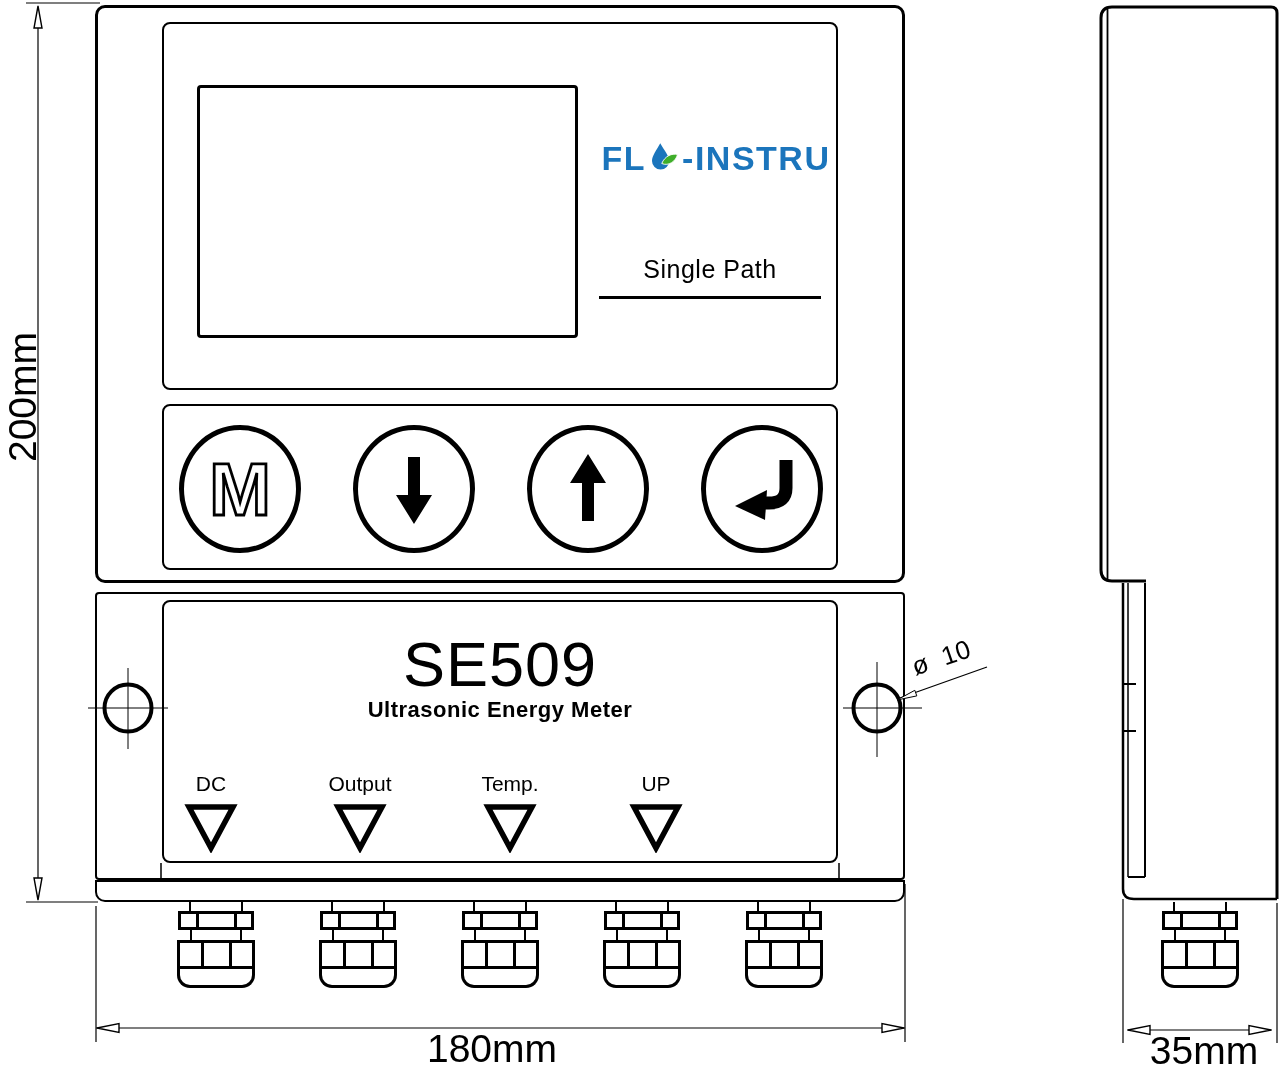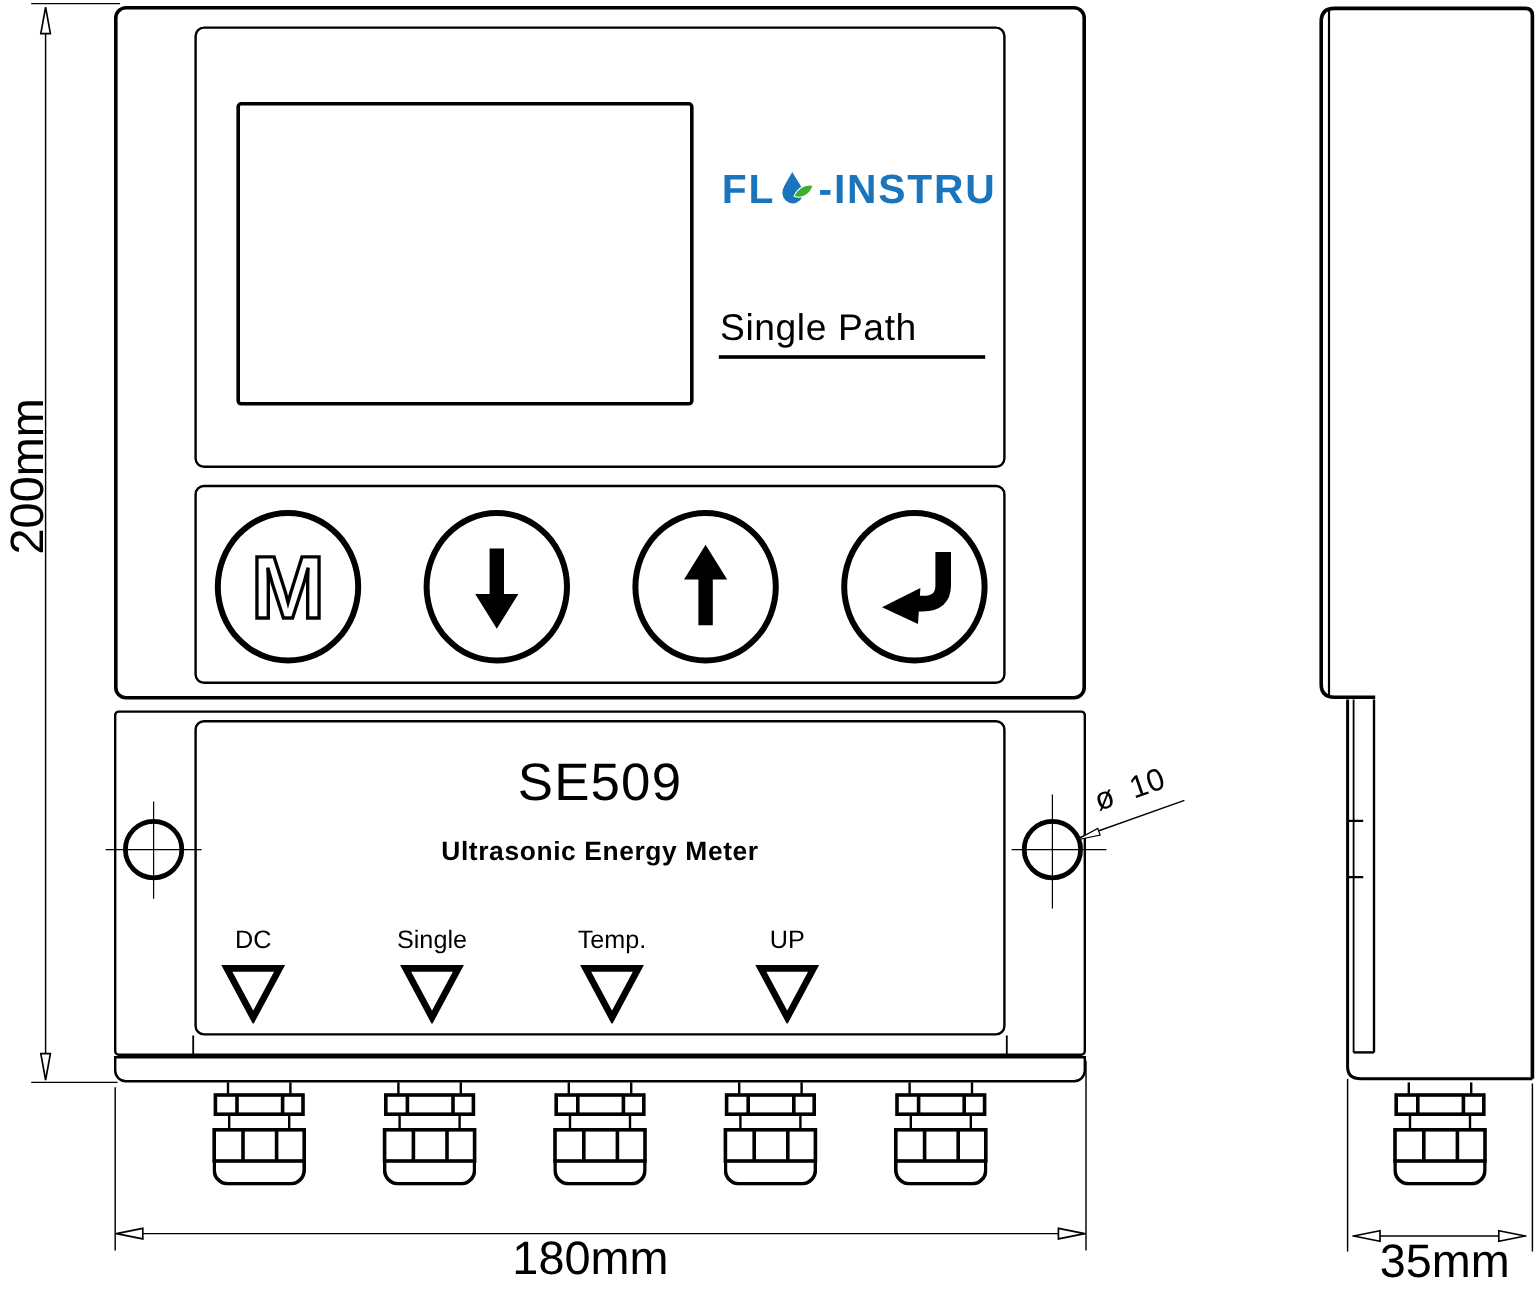--- a/index.html
+++ b/index.html
@@ -15,29 +15,29 @@
   .lcd        { left:197px; top:85px;  width:381px; height:253px; border:3px solid #000; border-radius:4px; }
   .key-panel  { left:162px; top:404px; width:676px; height:166px; }
   .lower-body { left:95px;  top:592px; width:810px; height:288px; border-radius:4px; }
   .inner-panel{ left:162px; top:600px; width:676px; height:263px; }
   .bottom-band{ left:95px;  top:880px; width:810px; height:22px; border:2.5px solid #000; border-radius:0 0 10px 10px; background:transparent; position:absolute; }
 
   
   .logo { left:592px; top:138px; width:248px; height:40px; display:flex; align-items:center; justify-content:center; gap:2px;
           font-weight:bold; font-size:34px; letter-spacing:1.5px; }
   .logo svg { display:block; margin:0 1px 4px 1px; }
-  .tagline { left:600px; top:255px; width:220px; font-size:31px; letter-spacing:0.5px; }
+  .tagline { left:600px; top:255px; width:220px; text-align:center; font-size:25px; letter-spacing:0.5px; }
   .tagline-rule { left:599px; top:296px; width:222px; height:3px; background:#000; }
 
   
   .btn { position:absolute; top:425px; width:122px; height:128px; border:5px solid #000; border-radius:50%; background:transparent; }
   .btn svg { position:absolute; left:0; top:0; width:112px; height:118px; }
 
   
-  .model    { left:250px; top:628px; width:500px; text-align:center; font-size:44px; letter-spacing:1px; }
+  .model    { left:250px; top:628px; width:500px; text-align:center; font-size:63px; letter-spacing:1px; }
   .subtitle { left:250px; top:697px; width:500px; text-align:center; font-size:22px; font-weight:bold; letter-spacing:0.5px; }
 
   
   .term { position:absolute; top:769px; width:120px; text-align:center; }
   .term-label { font-size:21px; line-height:30px; white-space:nowrap; }
   .term-tri { display:block; margin:4px auto 0; width:54px; height:50px; }
 
   
   .gl { position:absolute; top:902px; width:78px; height:86px; }
   .gl i { position:absolute; background:#000; display:block; }
@@ -107,21 +107,21 @@
   <div class="model abs">SE509</div>
   <div class="subtitle abs">Ultrasonic Energy Meter</div>
 
   <div class="term" style="left:151px;">
     <div class="term-label">DC</div>
     <svg class="term-tri" viewBox="0 0 54 50">
       <polygon points="5,4 49,4 27,45" fill="#fff" stroke="#000" stroke-width="5.5"></polygon>
     </svg>
   </div>
   <div class="term" style="left:300px;">
-    <div class="term-label">Single</div>
+    <div class="term-label">Output</div>
     <svg class="term-tri" viewBox="0 0 54 50">
       <polygon points="5,4 49,4 27,45" fill="#fff" stroke="#000" stroke-width="5.5"></polygon>
     </svg>
   </div>
   <div class="term" style="left:450px;">
     <div class="term-label">Temp.</div>
     <svg class="term-tri" viewBox="0 0 54 50">
       <polygon points="5,4 49,4 27,45" fill="#fff" stroke="#000" stroke-width="5.5"></polygon>
     </svg>
   </div>

